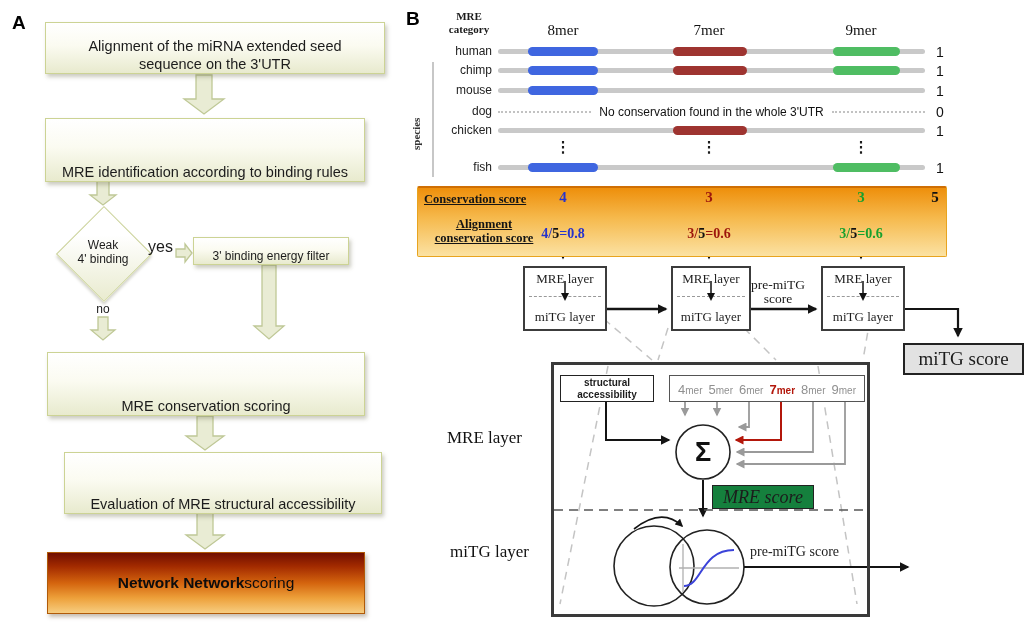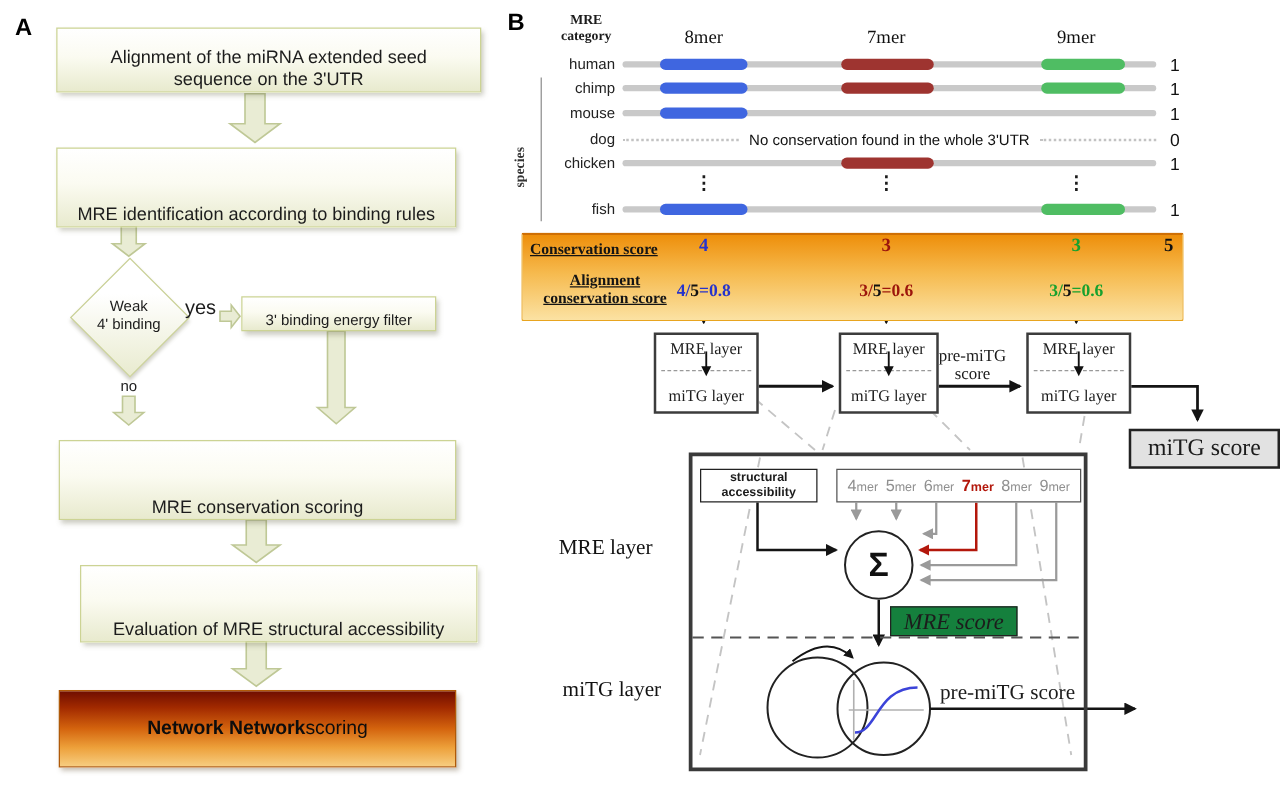--- a/index.html
+++ b/index.html
@@ -309,15 +309,15 @@
     <span class="mer"><span class="n">8</span><span class="s">mer</span></span>
     <span class="mer"><span class="n">9</span><span class="s">mer</span></span>
   </div>
 
   <div class="el" style="left:676px;top:425px;width:54px;height:54px;display:flex;align-items:center;justify-content:center;font-size:27px;font-weight:bold;color:#111;">Σ</div>
 
   <div class="el scorebox" style="left:712px;top:485px;width:100px;height:22px;font-size:18px;background:#15803d;border-width:1.5px;font-style:italic;">
     <span>MRE score</span>
   </div>
 
-  <div class="el serif" style="left:750px;top:544px;width:112px;text-align:center;font-size:17px;">pre-miTG score</div>
+  <div class="el serif" style="left:750px;top:544px;width:112px;text-align:left;font-size:14px;">pre-miTG score</div>
 
 </div>
 
 </body></html>

